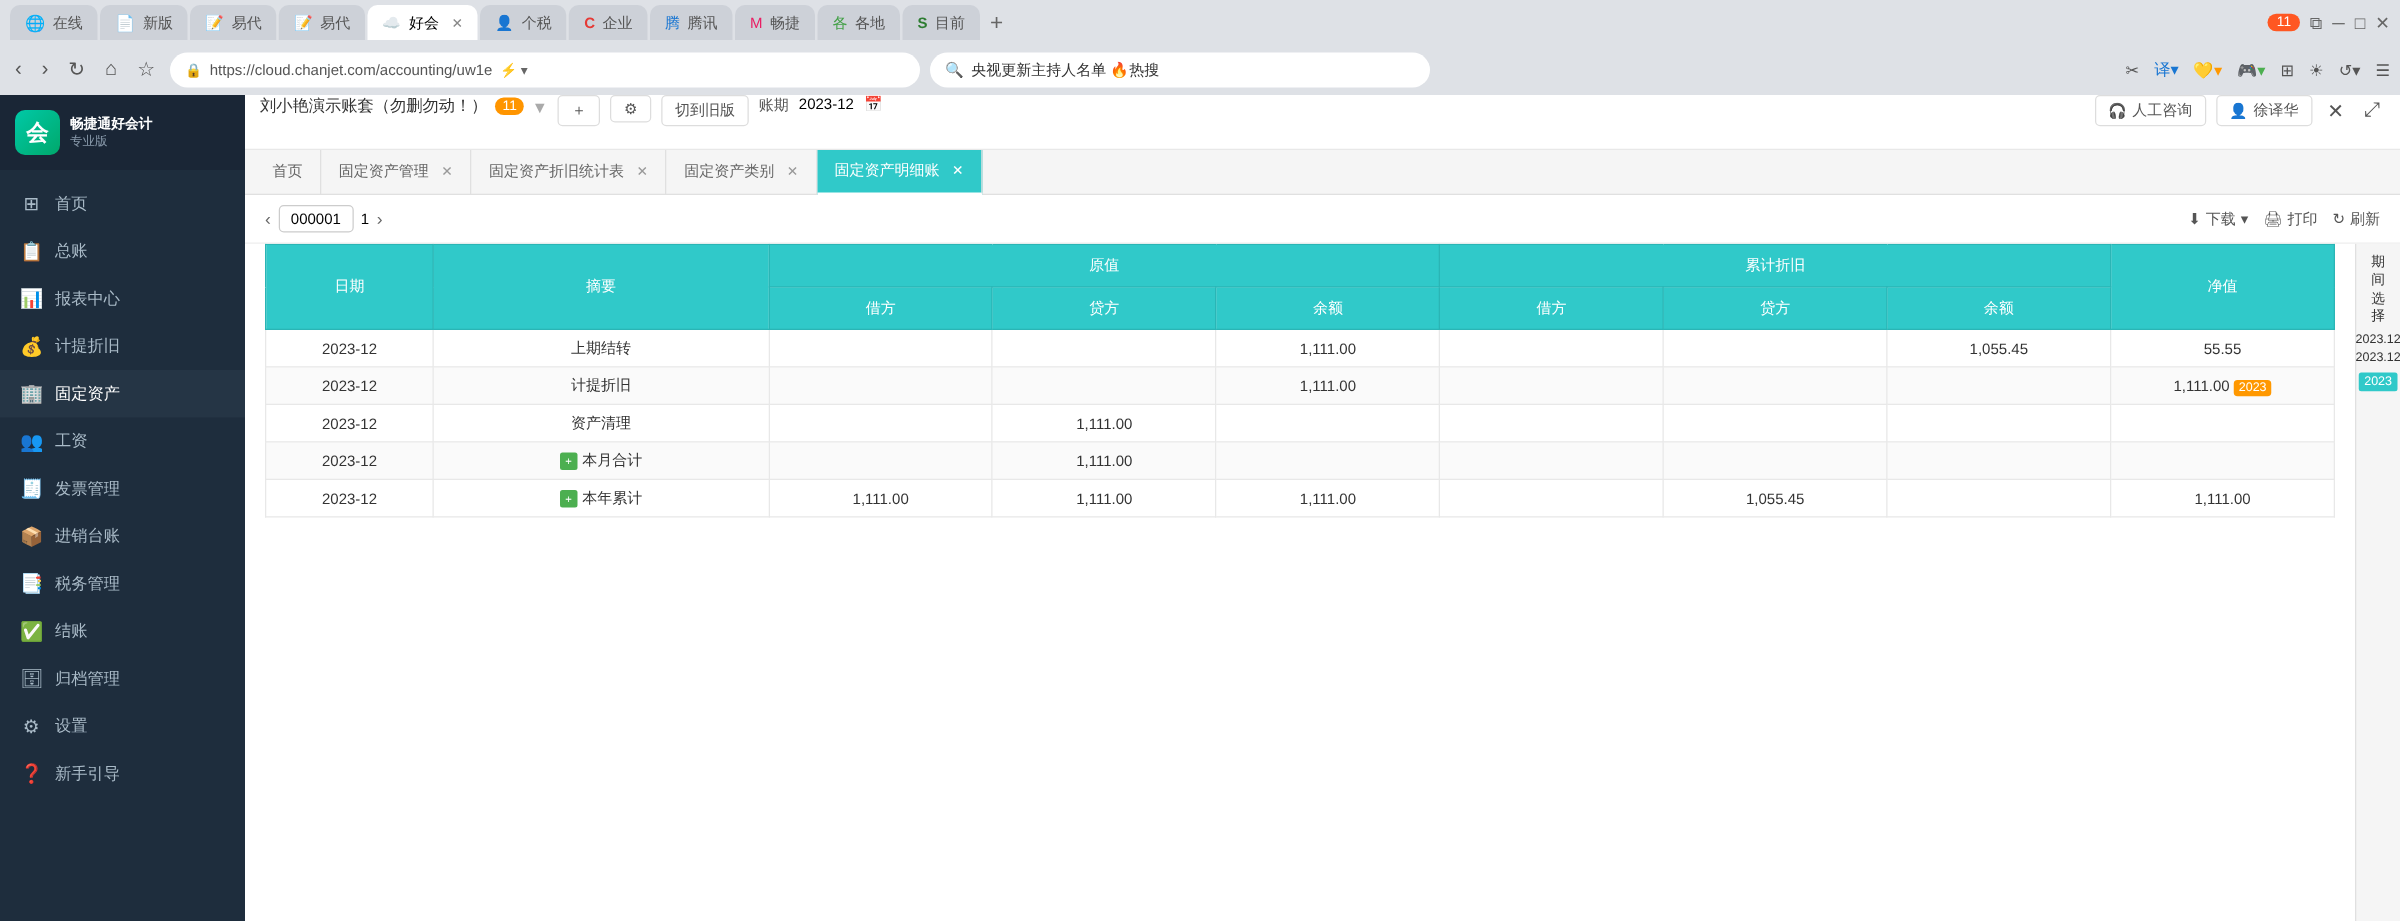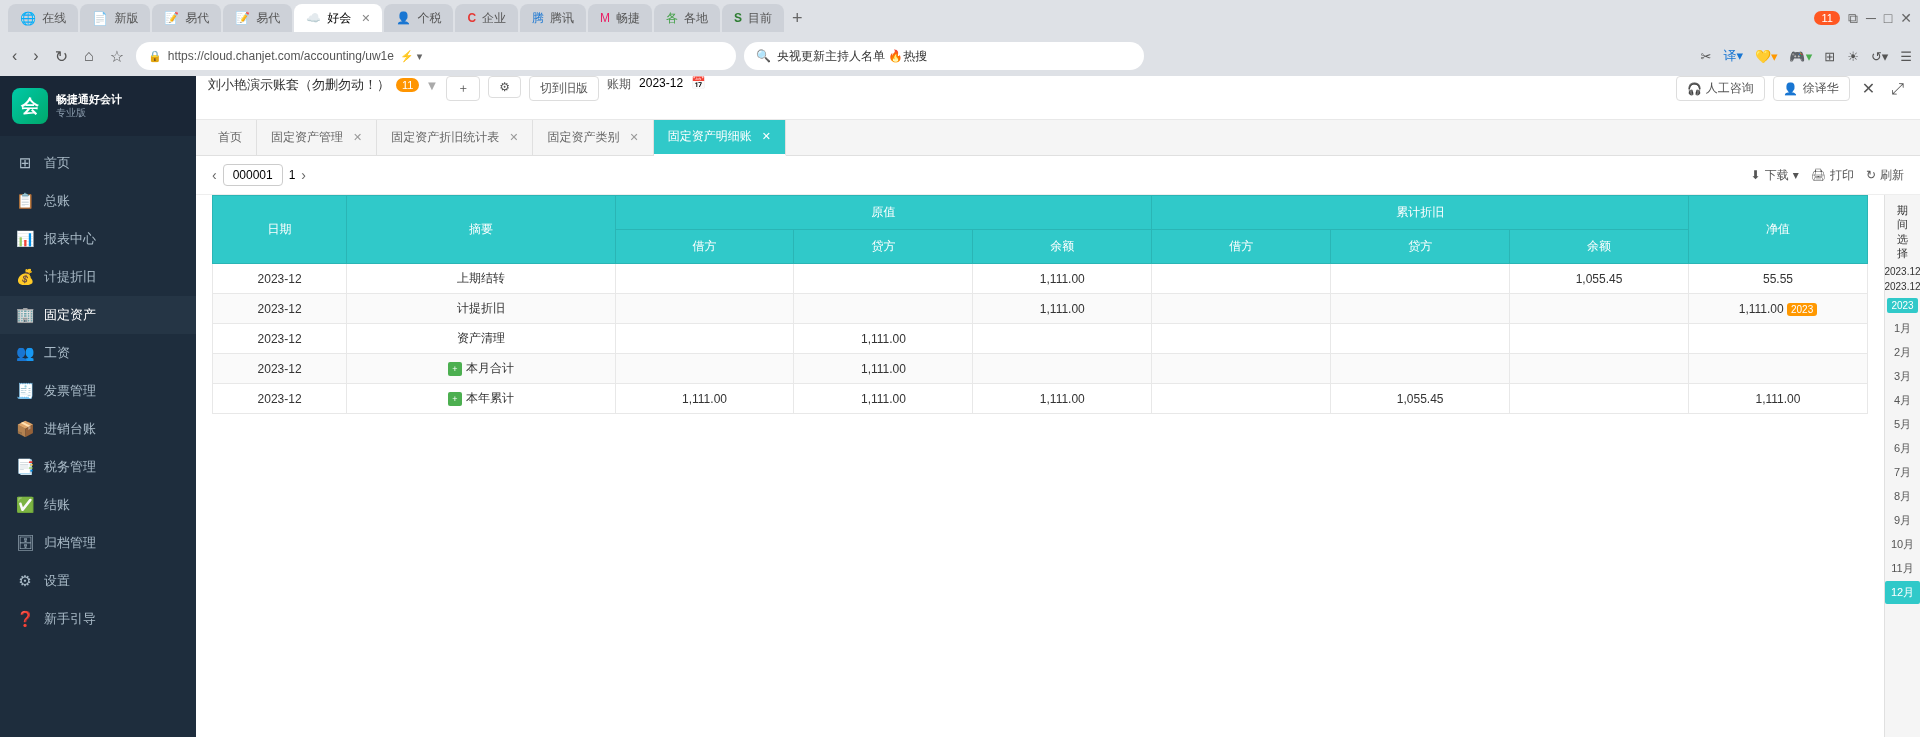--- a/index.html
+++ b/index.html
@@ -385,31 +385,17 @@
               </tr>
             </tbody>
         </table>
       </div>
 
       <div class="right-panel">
         <div style="font-size:11px;color:#333;text-align:center;padding:4px 2px;line-height:1.3;">期<br>间<br>选<br>择</div>
         <div style="font-size:10px;color:#333;padding:2px 0;text-align:center;">2023.12</div>
         <div style="font-size:10px;color:#333;padding:2px 0;text-align:center;">2023.12</div>
         <div style="background:#30c9c9;color:white;padding:2px 4px;border-radius:2px;font-size:10px;cursor:pointer;margin:4px 0;">2023</div>
-        <div class="period-months" id="period-months-container">
-            <div class="period-month">1月</div>
-            <div class="period-month">2月</div>
-            <div class="period-month">3月</div>
-            <div class="period-month">4月</div>
-            <div class="period-month">5月</div>
-            <div class="period-month">6月</div>
-            <div class="period-month">7月</div>
-            <div class="period-month">8月</div>
-            <div class="period-month">9月</div>
-            <div class="period-month">10月</div>
-            <div class="period-month">11月</div>
-            <div class="period-month active">12月</div>
-          </div>
       </div>
 
     </div>
   </div>
 </div>
 
 </body></html>

